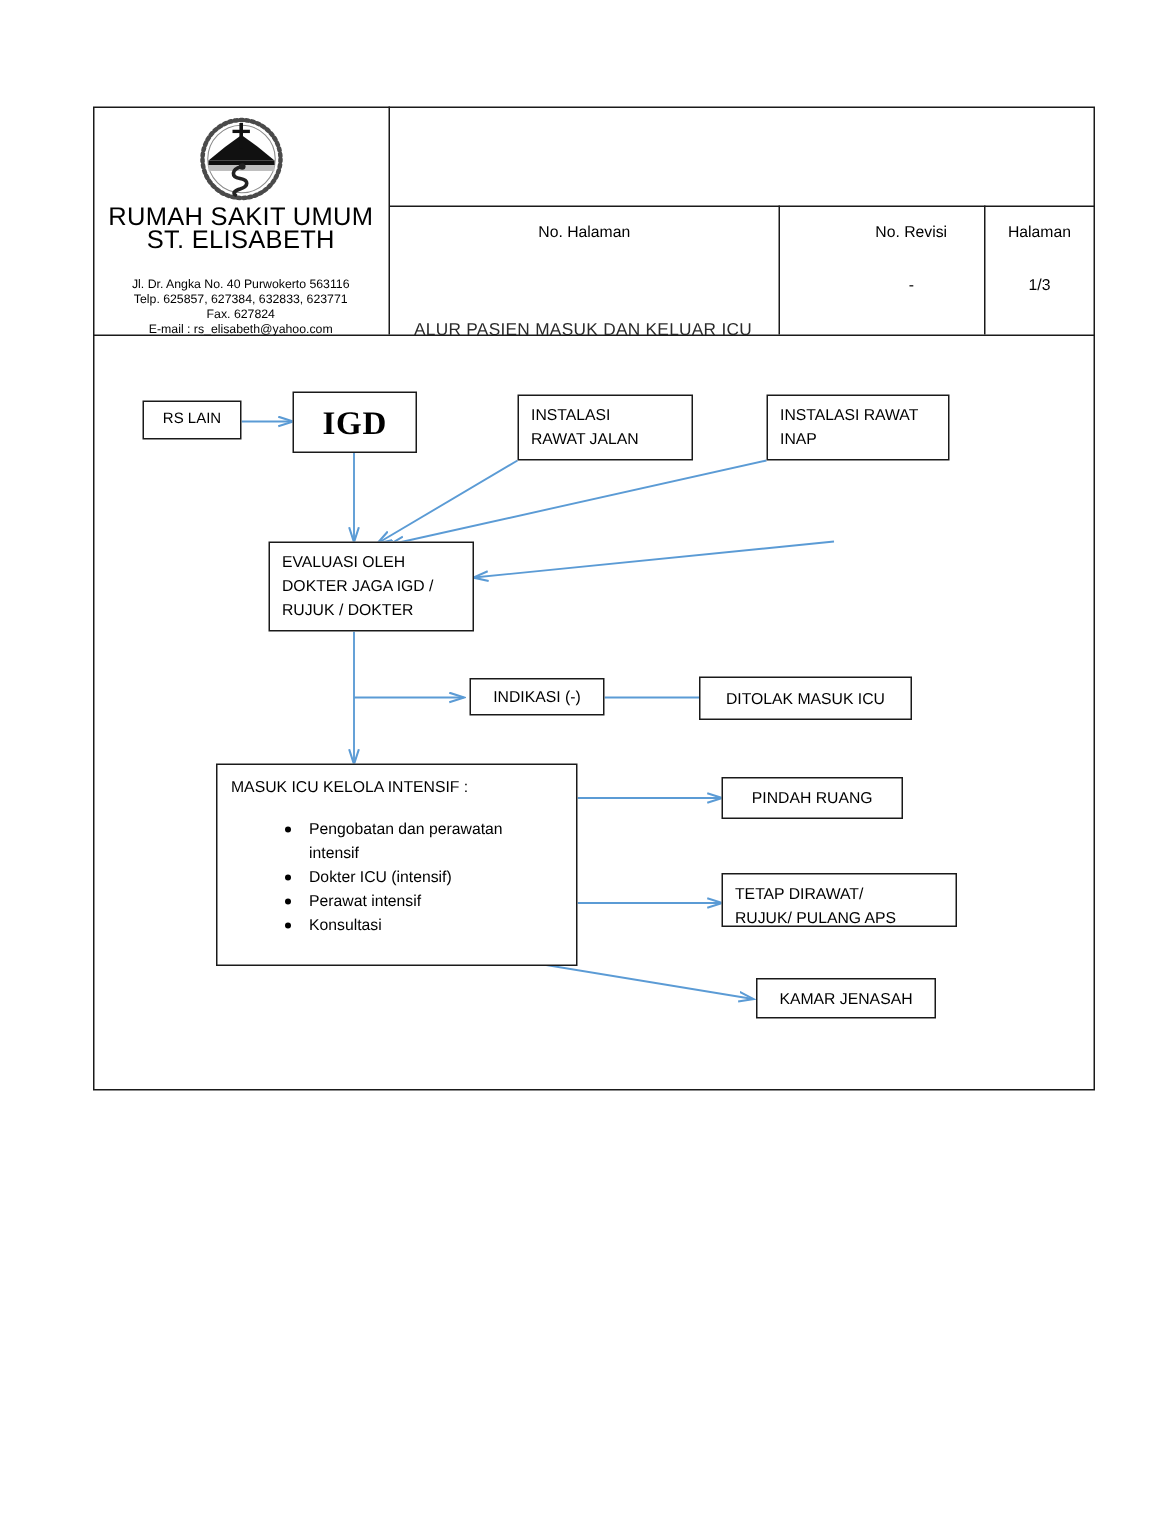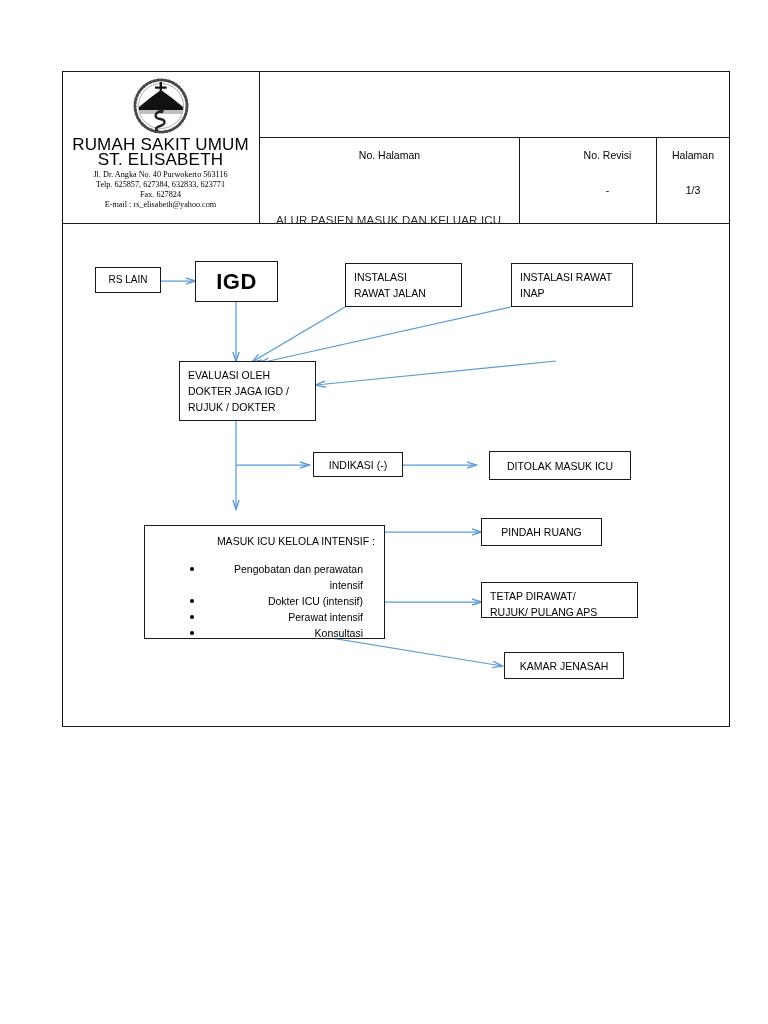--- a/index.html
+++ b/index.html
@@ -55,24 +55,24 @@
     justify-content: center;
   }
   .org-name {
     font-family: "Liberation Sans", sans-serif;
     font-size: 17px;
     line-height: 15px;
     letter-spacing: .2px;
     margin-top: 1px;
   }
   .org-addr {
-    font-family: Liberation Serif, serif;
+    font-family: Liberation Sans, sans-serif;
     font-size: 8.2px;
     line-height: 10px;
-    margin-top: 3px;
+    margin-top: 18px;
   }
 
   .hdr-right {
     position: absolute;
     left: 198px;
     top: 0;
     width: 470px;
     height: 152px;
     box-sizing: border-box;
   }
@@ -148,20 +148,21 @@
     line-height: 16px;
     padding: 5px 8px;
     color: #000;
   }
   .node.center { display: flex; align-items: center; justify-content: center; padding: 0 8px; }
   .node.igd {
     font-size: 22px;
     font-weight: bold;
     letter-spacing: .5px;
     border-width: 1.6px;
+    font-family: Liberation Serif, serif;
   }
   .node.icu { padding: 7px 9px; }
   .icu-title { font-size: 10.5px; margin-bottom: 3px; }
   .icu-list {
     margin: 12px;
     padding: 0 0 0 40px;
     list-style: none;
   }
   .icu-list li {
     position: relative;
@@ -298,25 +299,25 @@
   <div class="node" style="left:117px; top:290px; width:137px; height:60px;">
     <div>EVALUASI OLEH</div>
     <div>DOKTER JAGA IGD /</div>
     <div>RUJUK / DOKTER</div>
   </div>
 
   <div class="node center" style="left:251px; top:381px; width:90px; height:25px;">
     <span>INDIKASI (-)</span>
   </div>
 
-  <div class="node center" style="left:427px; top:380px; width:142px; height:29px;">
+  <div class="node center" style="left:404px; top:380px; width:142px; height:29px;">
     <span>DITOLAK MASUK ICU</span>
   </div>
 
-  <div class="node icu" style="left:82px; top:454px; width:241px; height:114px;text-align:right;">
+  <div class="node icu" style="left:82px; top:438px; width:241px; height:135px;">
     <div class="icu-title">MASUK ICU KELOLA INTENSIF :</div>
     <ul class="icu-list">
       <li>Pengobatan dan perawatan intensif</li>
       <li>Dokter ICU (intensif)</li>
       <li>Perawat intensif</li>
       <li>Konsultasi</li>
     </ul>
   </div>
 
   <div class="node center" style="left:419px; top:447px; width:121px; height:28px;">

